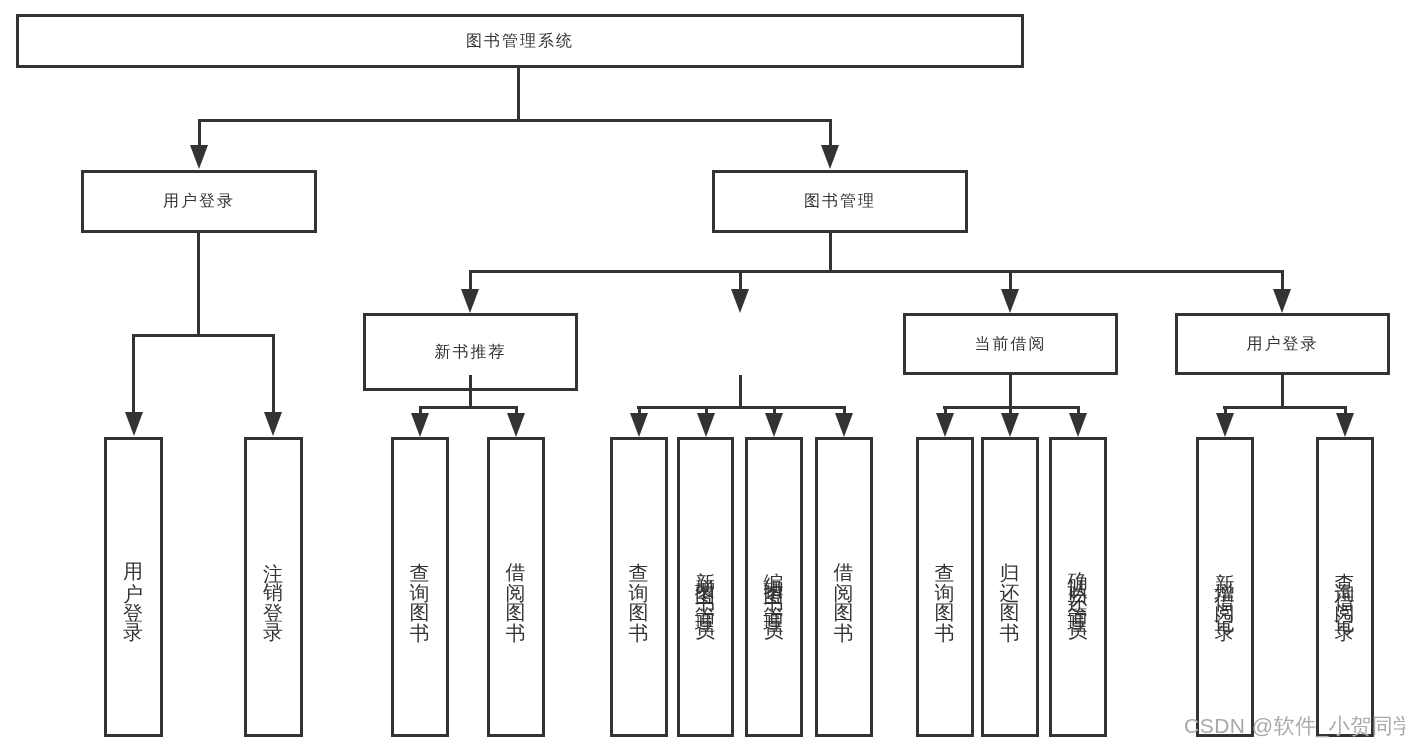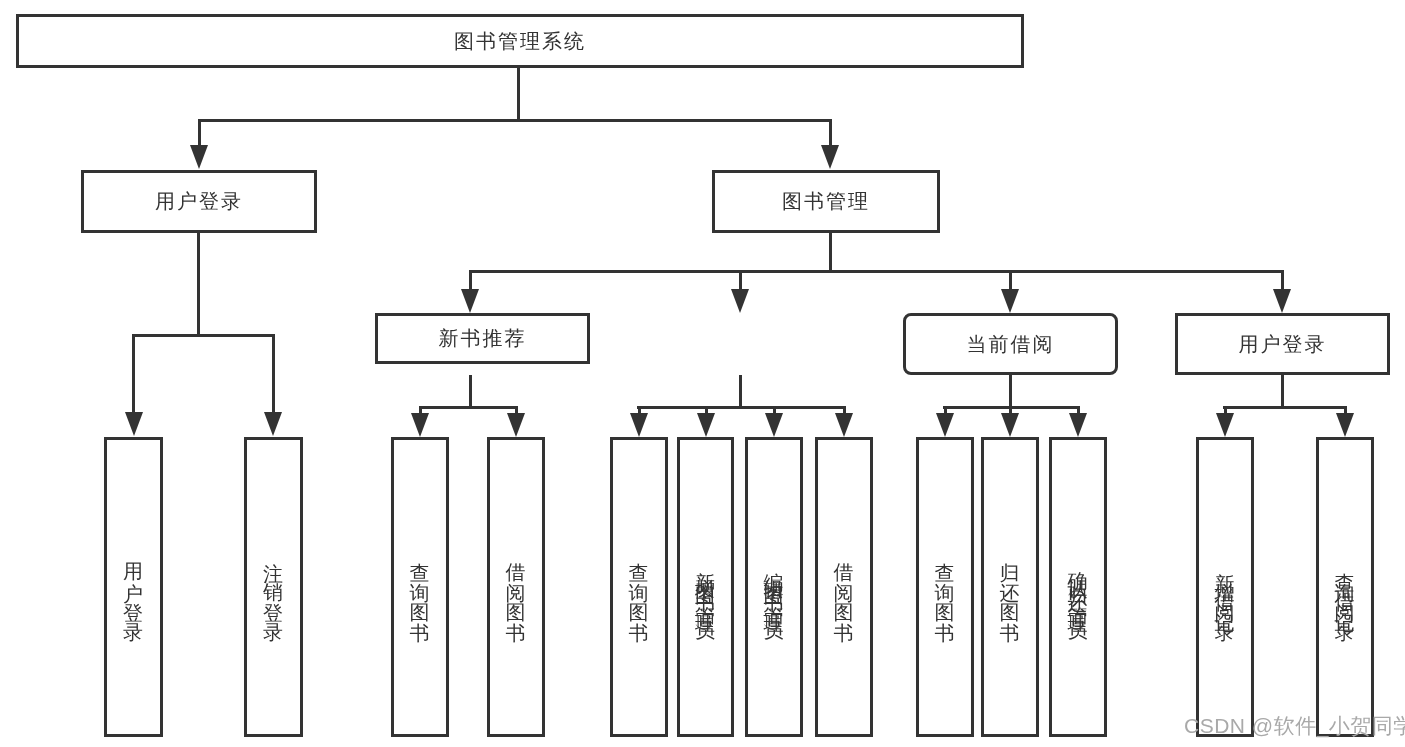--- a/index.html
+++ b/index.html
@@ -18,21 +18,21 @@
   }
   
   .box{
     position:absolute;
     border:3px solid var(--line);
     background:#fff;
     display:flex;align-items:center;justify-content:center;
   }
   .box .lbl{
     color:var(--text);
-    font-size:20px;
+    font-size:16px;
     letter-spacing:2px;
     white-space:nowrap;
   }
   .leaf .lbl{
     writing-mode:vertical-rl;
     text-orientation:mixed;
     font-size:20px;
     letter-spacing:20px;
     line-height:1;
   }
@@ -69,21 +69,21 @@
   <div class="vl" style="left:517px;top:68px;height:51px;"></div>
   <div class="hl" style="left:198px;top:119px;width:634px;"></div>
   <div class="vl" style="left:198px;top:119px;height:28px;"></div>
   <div class="ah" style="left:190px;top:145px;"></div>
   <div class="vl" style="left:829px;top:119px;height:28px;"></div>
   <div class="ah" style="left:821px;top:145px;"></div>
 
   <div class="box" style="left:81px;top:170px;width:236px;height:63px;">
     <span class="lbl">用户登录</span>
   </div>
-  <div class="box" style="left:712px;top:170px;width:228px;height:63px;">
+  <div class="box" style="left:712px;top:170px;width:256px;height:63px;">
     <span class="lbl">图书管理</span>
   </div>
 
   <div class="vl" style="left:197px;top:233px;height:103px;"></div>
   <div class="hl" style="left:133px;top:334px;width:141px;"></div>
   <div class="vl" style="left:132px;top:334px;height:80px;"></div>
   <div class="ah" style="left:125px;top:412px;"></div>
   <div class="vl" style="left:272px;top:334px;height:80px;"></div>
   <div class="ah" style="left:264px;top:412px;"></div>
 
@@ -91,24 +91,24 @@
   <div class="hl" style="left:469px;top:270px;width:814px;"></div>
   <div class="vl" style="left:469px;top:270px;height:22px;"></div>
   <div class="ah" style="left:461px;top:289px;"></div>
   <div class="vl" style="left:739px;top:270px;height:22px;"></div>
   <div class="ah" style="left:731px;top:289px;"></div>
   <div class="vl" style="left:1009px;top:270px;height:22px;"></div>
   <div class="ah" style="left:1001px;top:289px;"></div>
   <div class="vl" style="left:1281px;top:270px;height:22px;"></div>
   <div class="ah" style="left:1273px;top:289px;"></div>
 
-  <div class="box" style="left:375px;top:313px;width:215px;height:51px;align-items:center;">
+  <div class="box" style="left:363px;top:313px;width:215px;height:78px;align-items:center;">
     <span class="lbl">新书推荐</span>
   </div>
-  <div class="box" style="left:903px;top:313px;width:215px;height:62px;border-radius:8px;">
+  <div class="box" style="left:903px;top:313px;width:215px;height:62px;">
     <span class="lbl">当前借阅</span>
   </div>
   <div class="box" style="left:1175px;top:313px;width:215px;height:62px;">
     <span class="lbl">用户登录</span>
   </div>
 
   <div class="vl" style="left:469px;top:375px;height:33px;"></div>
   <div class="hl" style="left:419px;top:406px;width:99px;"></div>
   <div class="vl" style="left:419px;top:406px;height:10px;"></div>
   <div class="ah" style="left:411px;top:413px;"></div>

